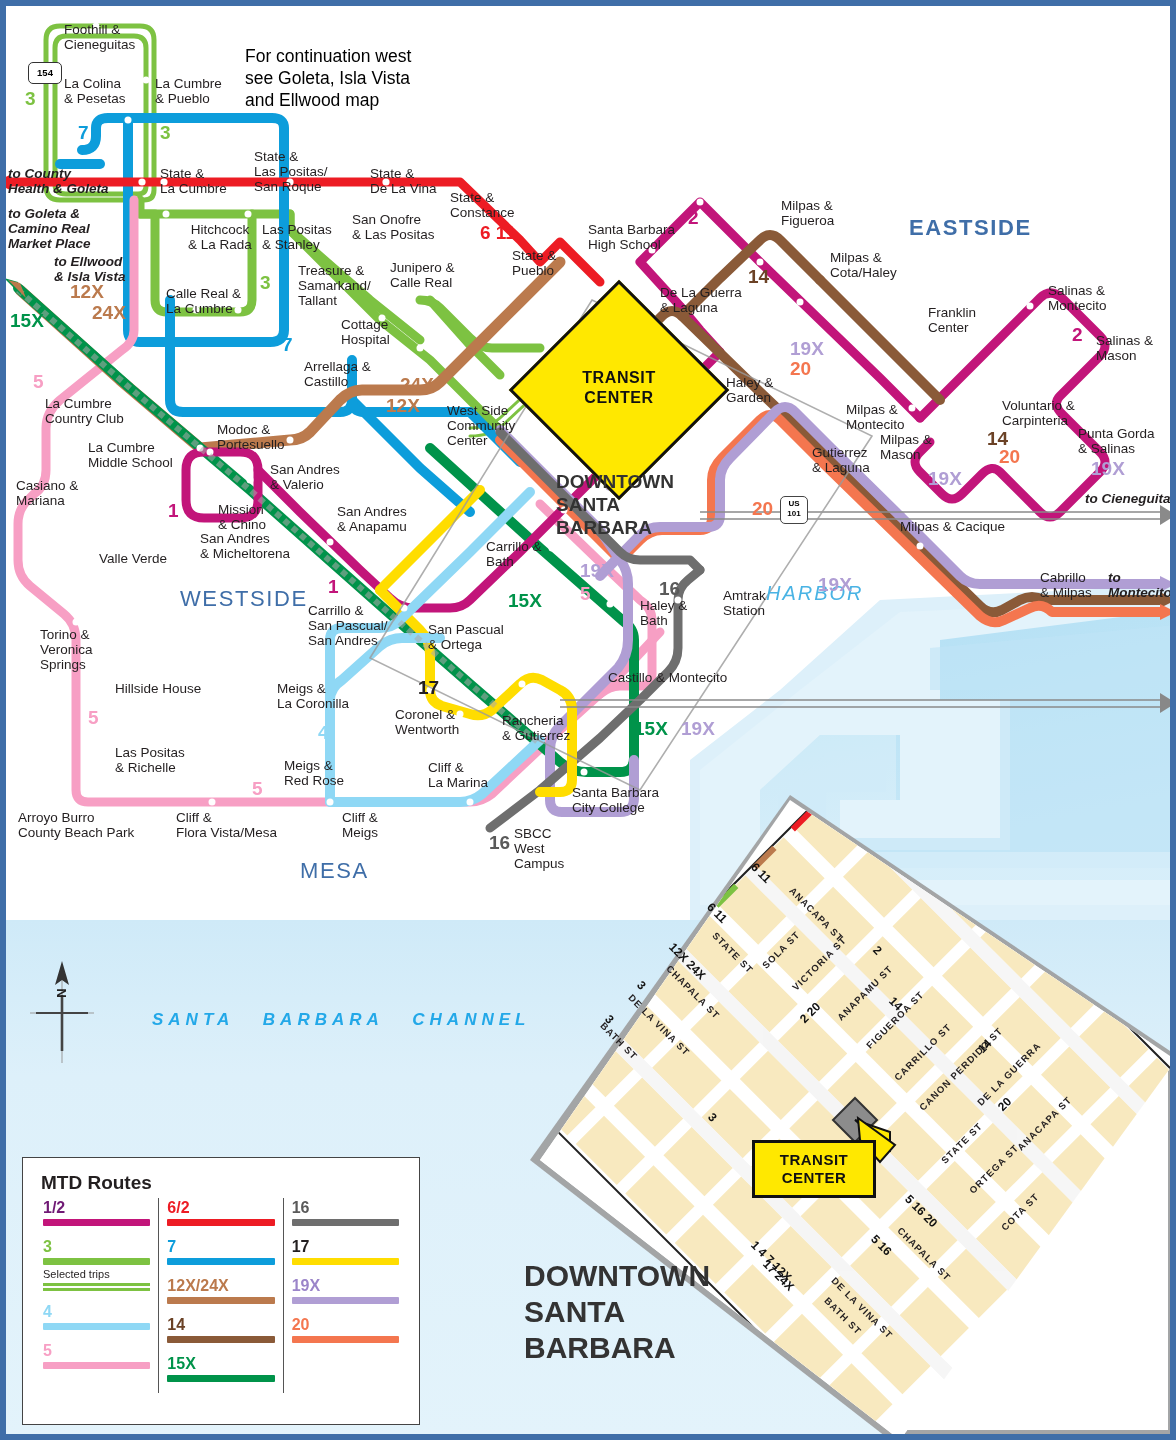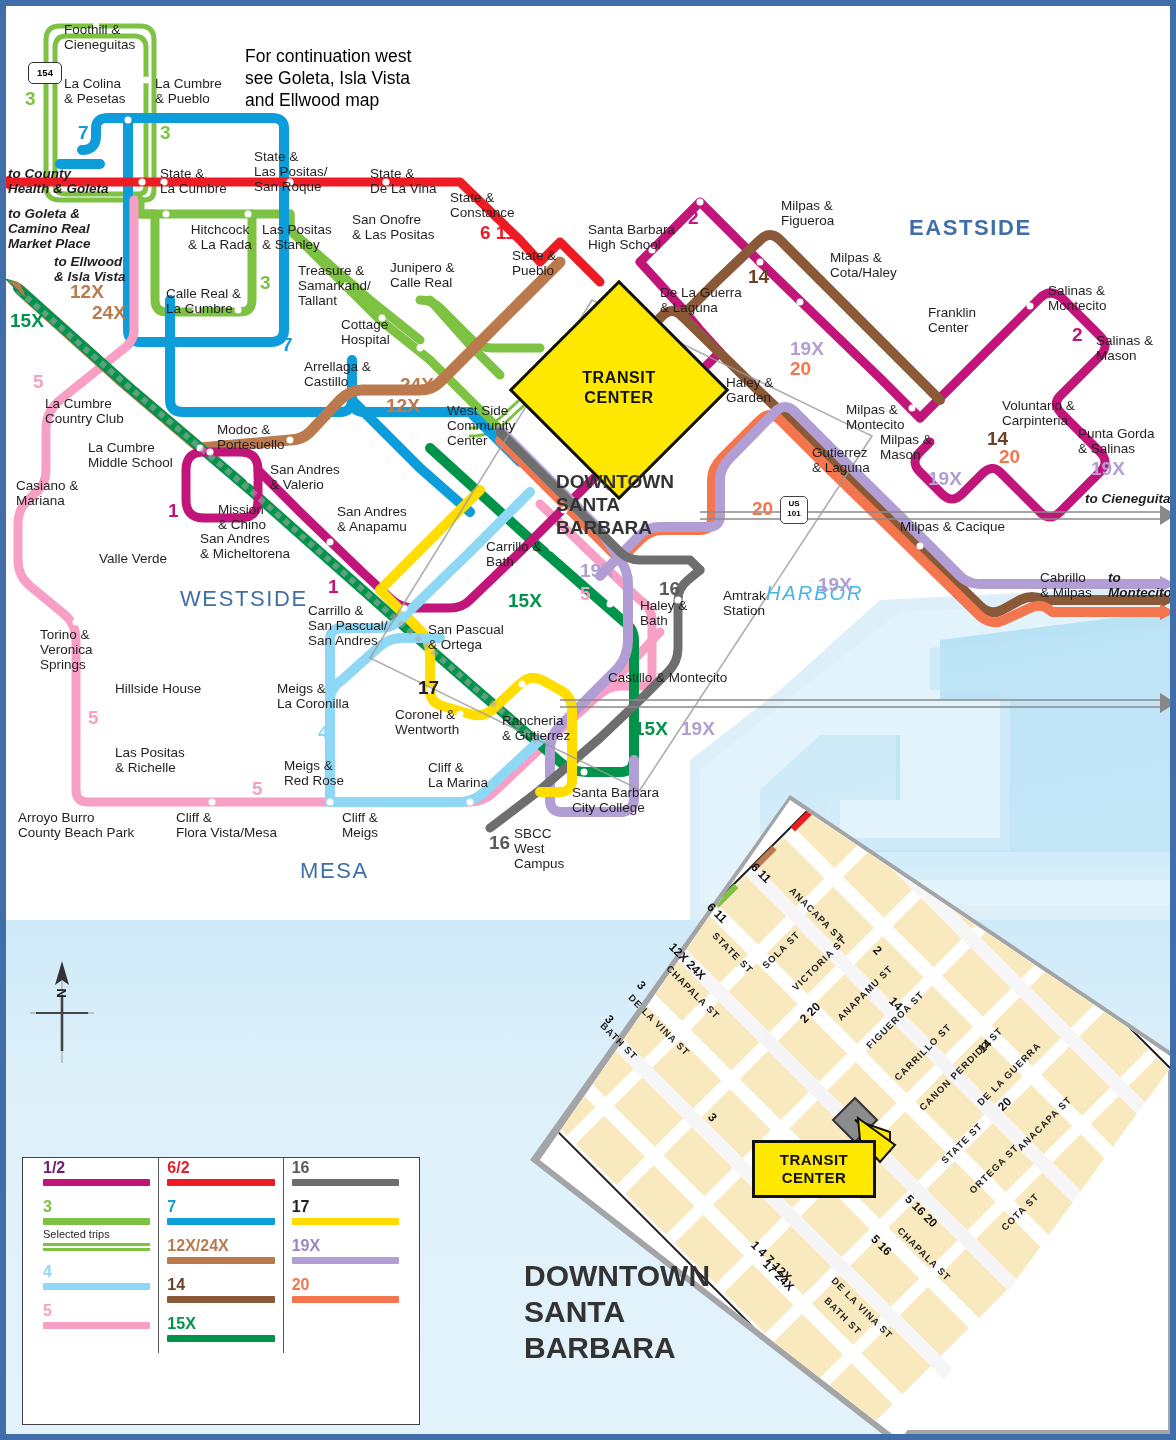--- a/index.html
+++ b/index.html
@@ -401,20 +401,21 @@
 
 
   <div class="note" style="left:245px;top:45px;">For continuation west
 see Goleta, Isla Vista
 and Ellwood map</div>
 
   <div class="area" style="left:909px;top:215px;font-weight:bold;">EASTSIDE</div>
   <div class="area" style="left:180px;top:586px;">WESTSIDE</div>
   <div class="area" style="left:300px;top:858px;">MESA</div>
   <div class="harbor" style="left:766px;top:582px;">HARBOR</div>
+  <div class="channel" style="left:152px;top:1010px;">SANTA   BARBARA   CHANNEL</div>
 
   <div class="dtlabel" style="left:556px;top:470px;">DOWNTOWN
 SANTA
 BARBARA</div>
 
   <div class="bigdt" style="left:524px;top:1258px;">DOWNTOWN
 SANTA
 BARBARA</div>
 
   <svg style="position:absolute;left:26px;top:955px;width:72px;height:110px;" viewBox="0 0 72 110">
@@ -637,20 +638,21 @@
       <div class="rtn" style="left: 797px; top: 1016px; transform: rotate(-45deg);">2 20</div>
       <div class="rtn" style="left: 975px; top: 1046px; transform: rotate(-45deg);">14</div>
       <div class="rtn" style="left: 995px; top: 1104px; transform: rotate(-45deg);">20</div>
       <div class="rtn" style="left: 912px; top: 1192px; transform: rotate(45deg);">5 16 20</div>
       <div class="rtn" style="left: 878px; top: 1232px; transform: rotate(45deg);">5 16</div>
       <div class="rtn" style="left: 758px; top: 1238px; transform: rotate(45deg);">1 4 7 12X</div>
       <div class="rtn" style="left: 770px; top: 1257px; transform: rotate(45deg);">17 24X</div>
     </div>
 
   <div class="legend">
+    <h3>MTD Routes</h3>
     <div class="legcols" id="legend-cols">
         <div class="legcol">
           <div class="legitem">
             <div class="num" style="color: #701a75;">1/2</div>
             <div class="bar" style="background: rgb(194, 21, 122);"></div>
           </div>
           <div class="legitem">
             <div class="num" style="color: rgb(125, 194, 66);">3</div>
             <div class="bar" style="background: rgb(125, 194, 66);"></div>
             <div class="sel">Selected trips</div>

